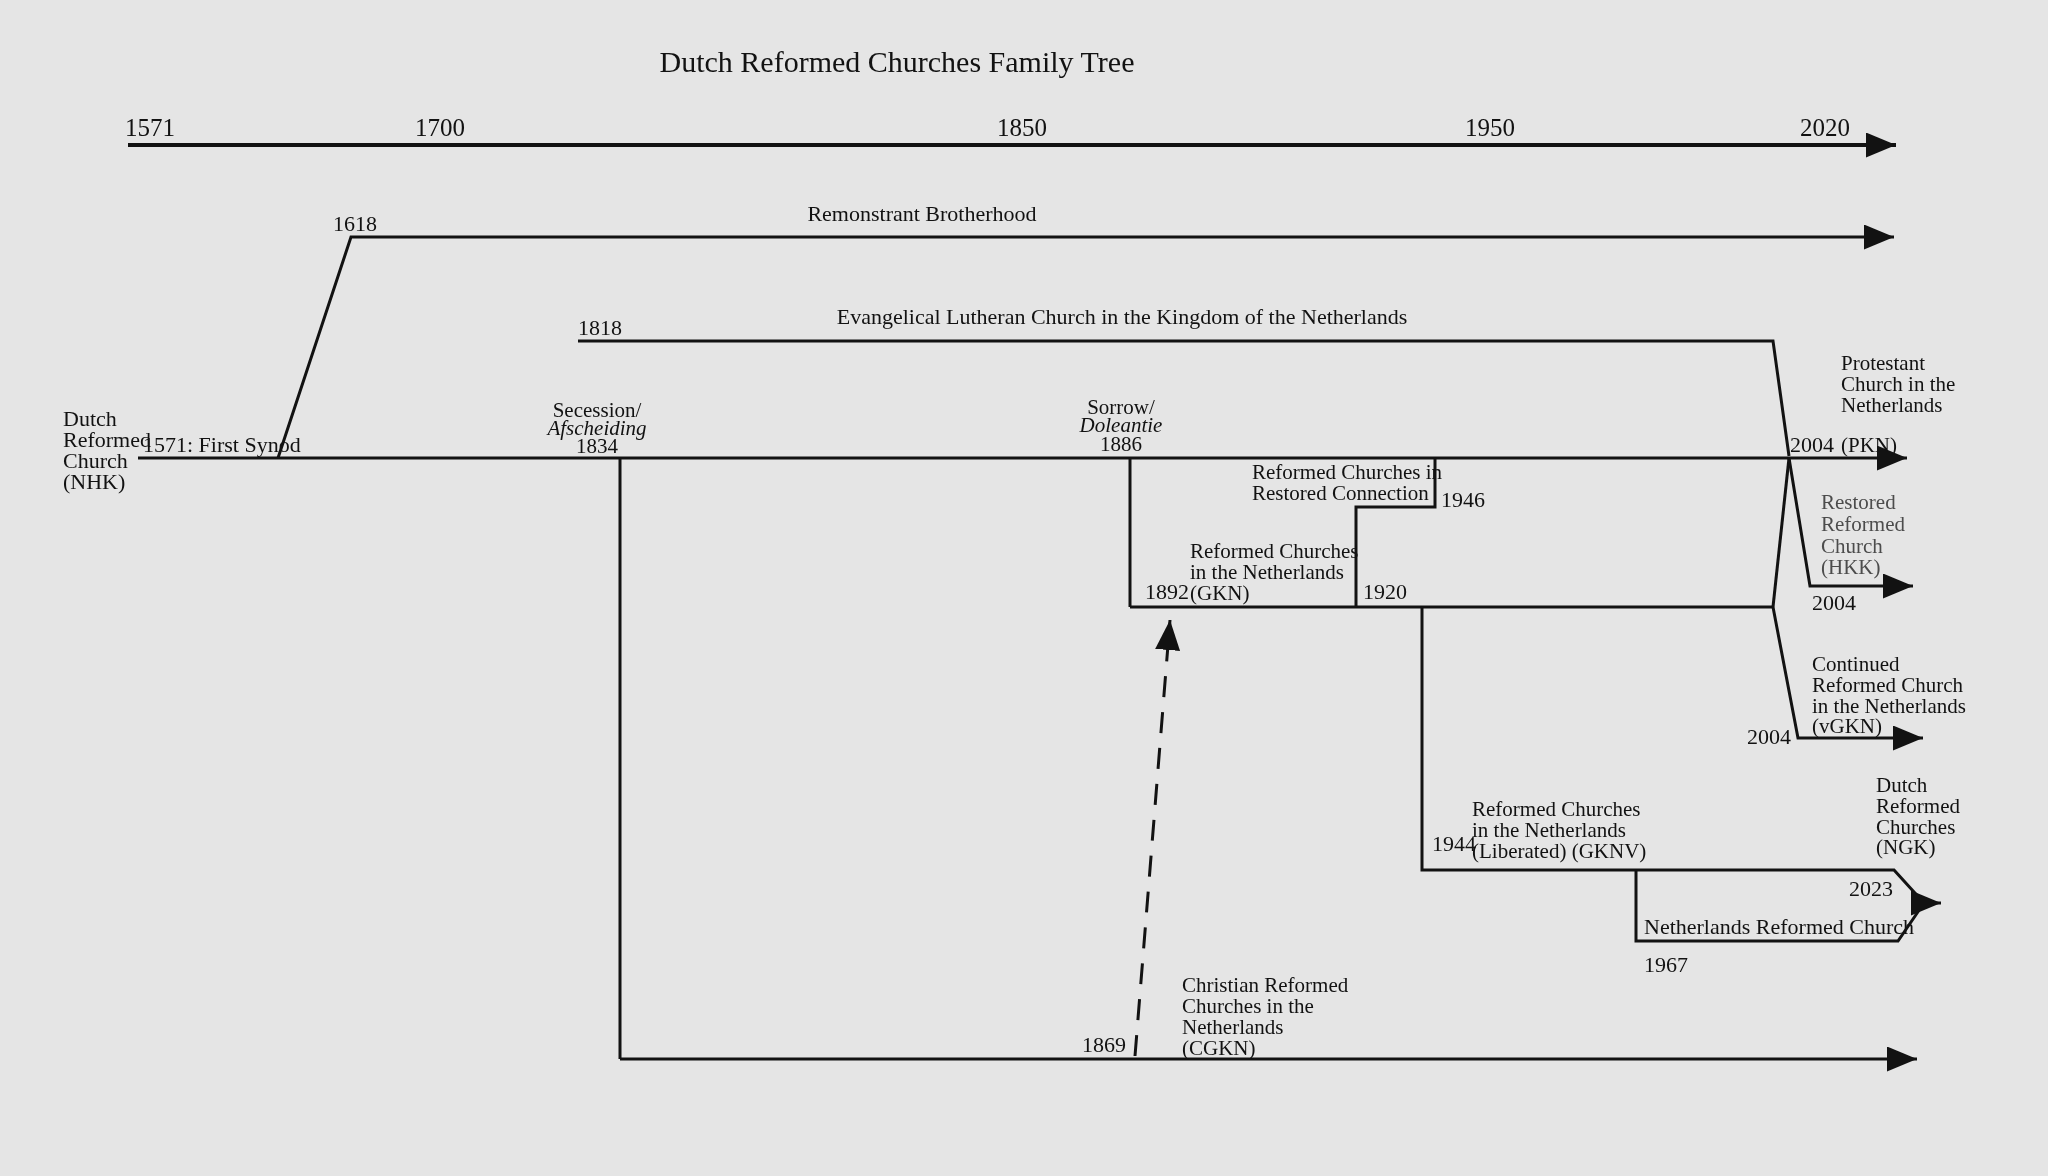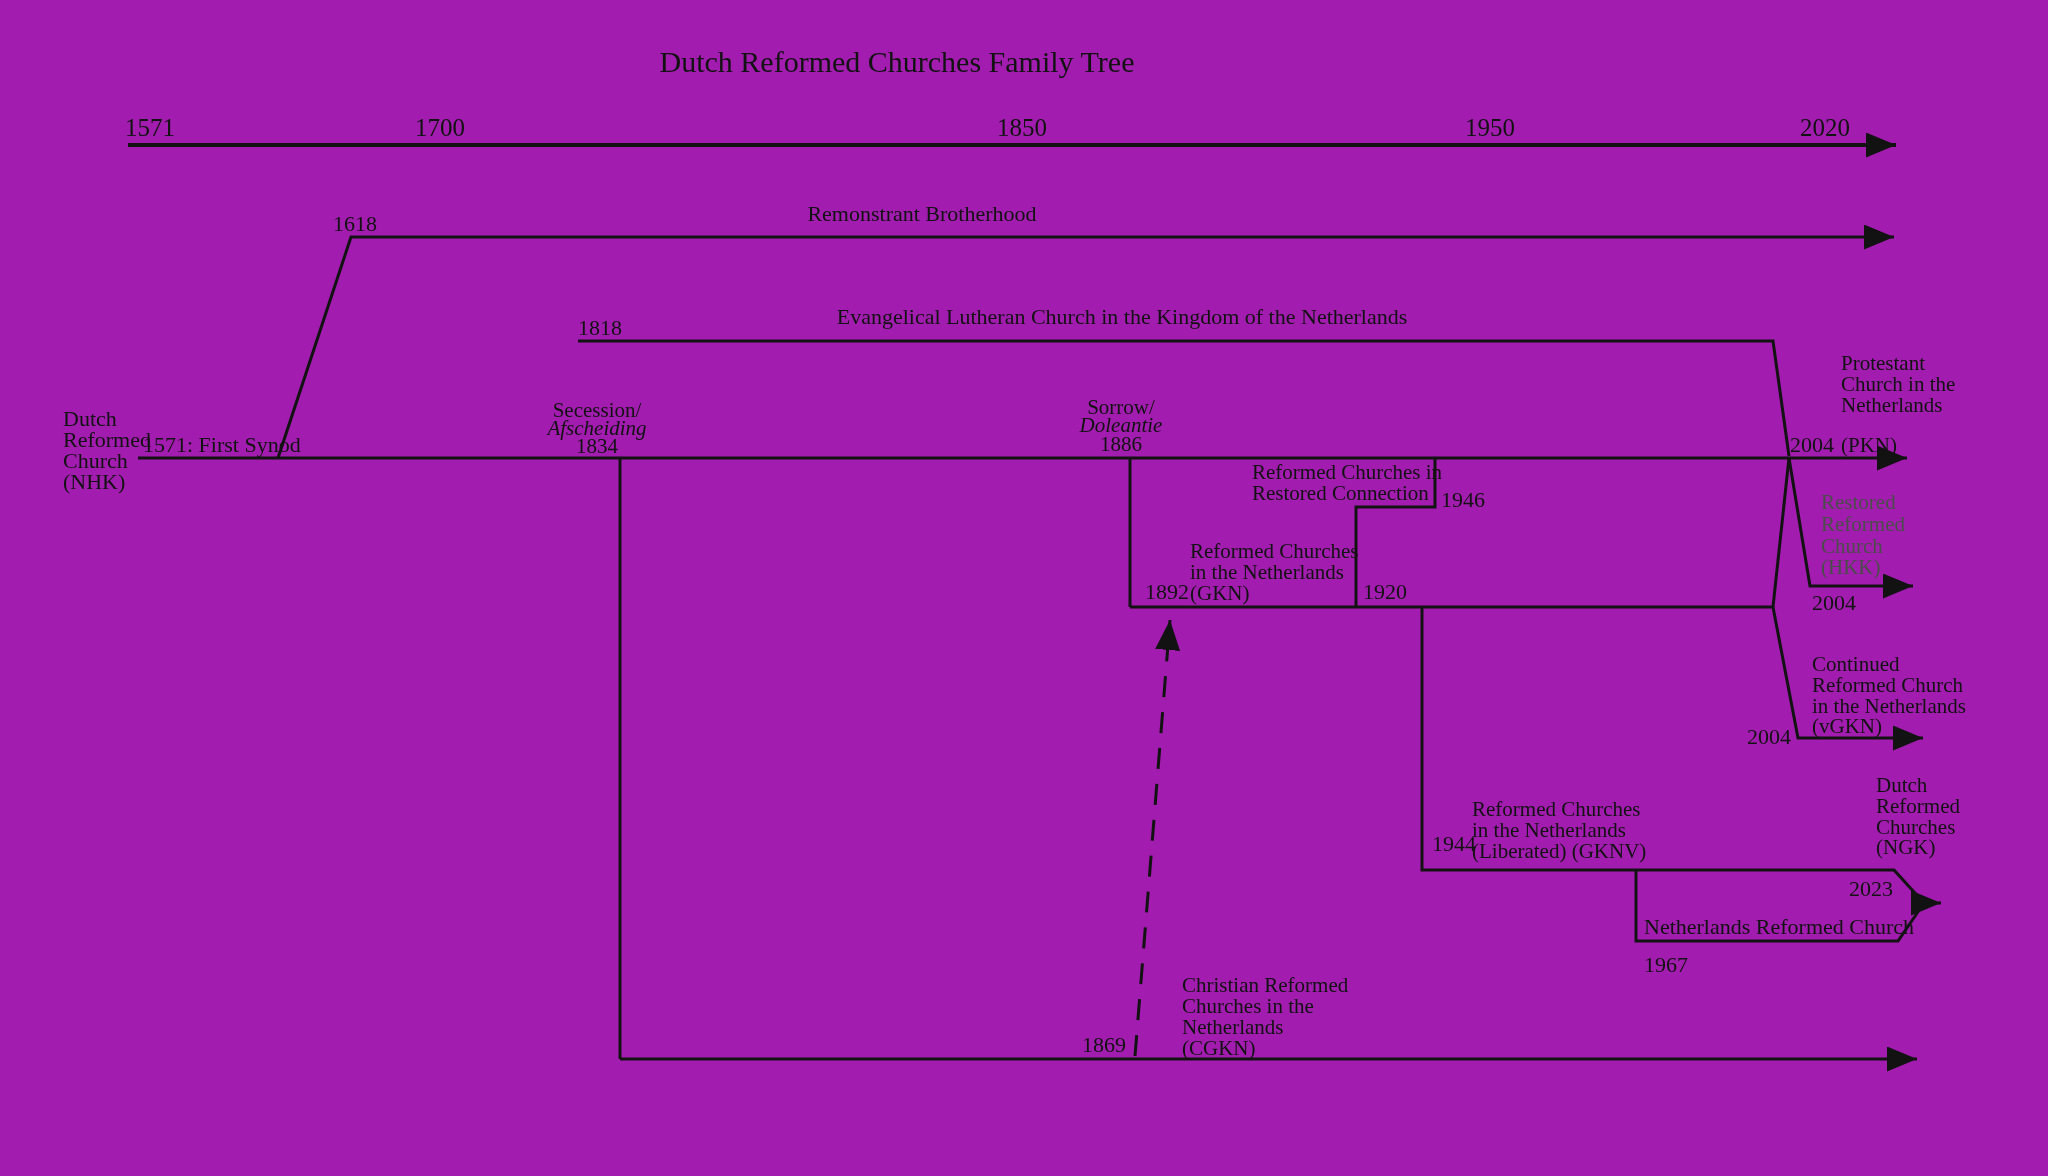--- a/index.html
+++ b/index.html
@@ -1,16 +1,16 @@
 <!DOCTYPE html>
 <html><head>
 <meta charset="utf-8">
 <style>
   html,body{margin:0;padding:0;background:#ffffff;}
-  .stage{width:2048px;height:1176px;background:#a21caf;position:relative;overflow:hidden;}
+  .stage{width:2048px;height:1176px;background:#e5e5e5;position:relative;overflow:hidden;}
   svg{display:block;}
   svg text{font-family:"Liberation Serif", serif;fill:#121212;}
   .t21{font-size:21px;}
   .t22{font-size:22px;}
   .t25{font-size:25px;}
   .t30{font-size:30px;}
   .mid{text-anchor:middle;}
   .ital{font-style:italic;}
   .gray{fill:#4c4c4c;}
   .ln{stroke:#121212;stroke-width:3;fill:none;}

